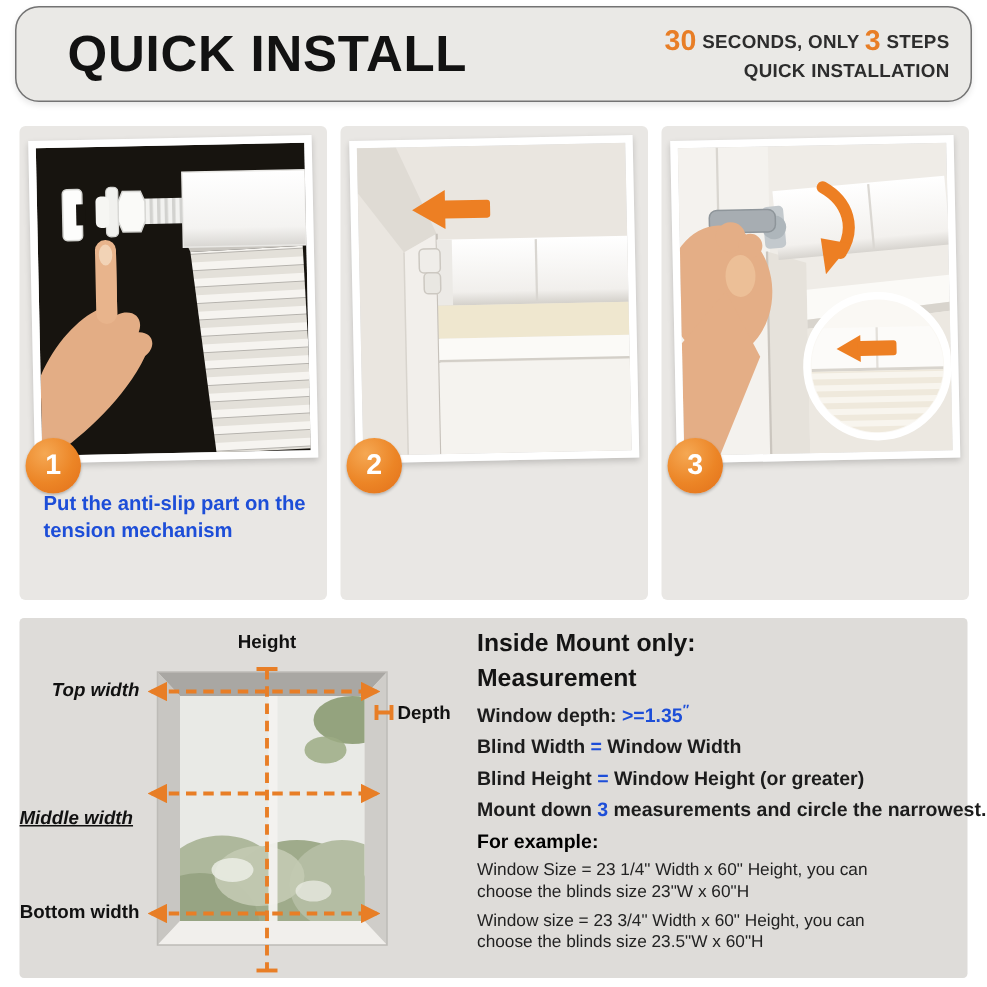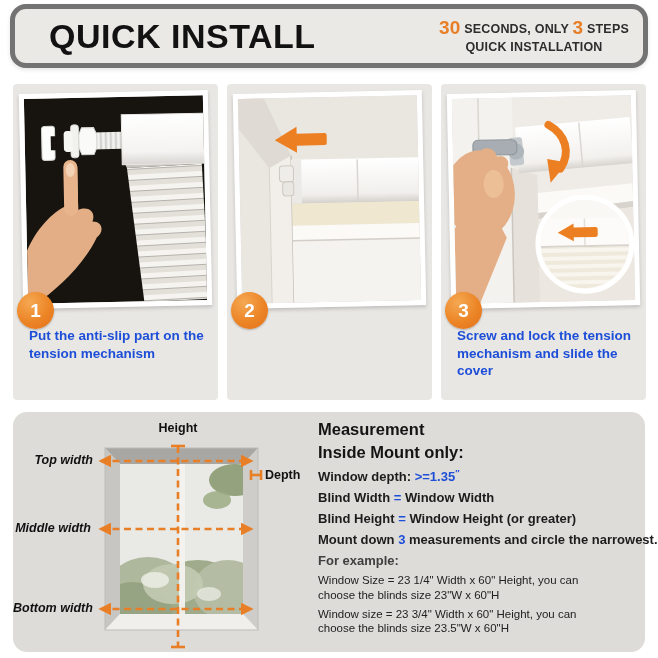--- a/index.html
+++ b/index.html
@@ -2,59 +2,59 @@
 <html><head>
 <meta charset="utf-8">
 <style>
   html,body{margin:0;padding:0;background:#ffffff;}
   body{width:658px;height:658px;position:relative;overflow:hidden;
        font-family:"Liberation Sans","DejaVu Sans",sans-serif;color:#1b1b1b;}
   .page{position:absolute;inset:0;}
 
   
   .hdr{position:absolute;left:10px;top:4px;width:638px;height:64px;
-       background:#eae9e6;border:5px solid #737373;border-radius:16px;
+       background:#eae9e6;border:1px solid #737373;border-radius:16px;
        box-shadow:0 2px 4px rgba(0,0,0,.10);
        display:flex;align-items:center;justify-content:space-between;
        padding:0 14px 0 34px;box-sizing:border-box;}
   .title{font-size:34px;font-weight:bold;letter-spacing:.5px;color:#121212;margin:0;}
-  .tag{text-align:center;line-height:1.25;}
+  .tag{text-align:right;line-height:1.25;}
   .tag-l1,.tag-l2{font-size:12.5px;font-weight:bold;color:#2d2d2d;white-space:nowrap;letter-spacing:.2px;}
   .tag .num{color:#E87E26;font-size:19px;font-weight:bold;vertical-align:-1px;}
 
   
   .panel{position:absolute;top:84px;width:205px;height:316px;background:#e9e7e4;
          border-radius:4px;overflow:hidden;}
   .p1{left:13px;} .p2{left:227px;} .p3{left:441px;}
   .photo{position:absolute;left:8px;top:8px;width:179px;height:205px;
          border:5px solid #ffffff;box-shadow:0 2px 4px rgba(0,0,0,.18);
          transform:rotate(-1.2deg);background:#ddd;}
   .photo svg{display:block;width:179px;height:205px;}
   .badge{position:absolute;left:4px;top:208px;width:37px;height:37px;border-radius:50%;
          background:radial-gradient(circle at 35% 28%, #f5a853 0%, #ec8526 55%, #e2701a 100%);
          color:#ffffff;font-size:19px;font-weight:bold;display:flex;align-items:center;
          justify-content:center;z-index:5;box-shadow:0 1px 2px rgba(0,0,0,.25);}
   .caption{position:absolute;left:16px;right:8px;top:243px;margin:0;
            font-size:13.5px;font-weight:bold;line-height:1.3;color:#1d4ed8;}
 
   
   .bottom{position:absolute;left:13px;top:412px;width:632px;height:240px;
-          background:#dedcd9;border-radius:14px;}
+          background:#dedcd9;border-radius:3px;}
   .diagram{position:absolute;left:0;top:0;width:305px;height:240px;}
   .diagram svg{position:absolute;left:0;top:0;}
   .dlabel{position:absolute;font-size:12.5px;font-weight:bold;color:#111;}
   .lbl-height{left:125px;top:9px;width:80px;text-align:center;}
   .lbl-top{left:0;top:41px;width:80px;text-align:right;font-style:italic;}
-  .lbl-mid{left:0;top:109px;width:80px;text-align:center;font-style:italic;}
-  .lbl-bot{left:0;top:189px;width:80px;font-style:italic;}
+  .lbl-mid{left:0;top:126px;width:80px;text-align:left;font-style:italic;text-decoration:underline;}
+  .lbl-bot{left:0;top:189px;width:80px;text-align:right;}
   .lbl-depth{left:252px;top:56px;}
 
   .info{position:absolute;left:305px;top:4px;width:324px;}
   .info h2{font-size:16.5px;font-weight:bold;margin:4px 0 1px;color:#141414;}
-  .info h3{font-size:13px;font-weight:bold;margin:3px 0 2px;color:#404040;}
+  .info h3{font-size:13px;font-weight:bold;margin:3px 0 2px;color:#000000;}
   .m{font-size:13px;font-weight:bold;margin:6px 0;white-space:nowrap;color:#1c1c1c;}
   .sizes-title{margin-top:10px !important;font-size:17px !important;}
   .ex{font-size:11.5px;font-weight:normal;margin:5px 0;line-height:1.25;width:298px;color:#222;}
   .orange{color:#1d4ed8;}
   .sup{font-size:9px;vertical-align:super;}
 </style>
 </head>
 <body>
 
 <div class="page">
@@ -205,21 +205,20 @@
               <polygon points="103,136 119,127 119,145"></polygon>
               <rect x="117" y="131" width="26" height="10" rx="2"></rect>
             </g>
           </g>
         </g>
       </svg>
     </div>
     <div class="badge">
         <span>3</span>
       </div>
-    <p class="caption">Screw and lock the tension mechanism and slide the cover</p>
   </section>
 
   <section class="bottom">
     <div class="diagram">
       <svg width="305" height="240" viewBox="0 0 305 240">
         <defs>
           <marker id="ah" viewBox="0 0 10 10" refX="8" refY="5" markerWidth="5" markerHeight="5" orient="auto-start-reverse">
             <path d="M0,0 L10,5 L0,10 z" fill="#E87E26"></path>
           </marker>
           <clipPath id="glass">
@@ -263,22 +262,22 @@
         </g>
       </svg>
       <div class="dlabel lbl-height">Height</div>
       <div class="dlabel lbl-top">Top width</div>
       <div class="dlabel lbl-mid">Middle width</div>
       <div class="dlabel lbl-bot">Bottom width</div>
       <div class="dlabel lbl-depth">Depth</div>
     </div>
 
     <div class="info">
+      <h2>Inside Mount only:</h2>
       <h2>Measurement</h2>
-      <h2>Inside Mount only:</h2>
       <p class="m"><span>Window depth: </span><span class="orange">&gt;=1.35</span><span class="orange sup">″</span></p>
       <p class="m"><span>Blind Width </span><span class="orange">=</span><span> Window Width</span></p>
       <p class="m"><span>Blind Height </span><span class="orange">=</span><span> Window Height (or greater)</span></p>
       <p class="m"><span>Mount down </span><span class="orange">3</span><span> measurements and circle the narrowest.</span></p>
 
       <h3>For example:</h3>
       <p class="ex">Window Size = 23 1/4" Width x 60" Height, you can choose the blinds size 23"W x 60"H</p>
       <p class="ex">Window size = 23 3/4" Width x 60" Height, you can choose the blinds size 23.5"W x 60"H</p>
 
     </div>

